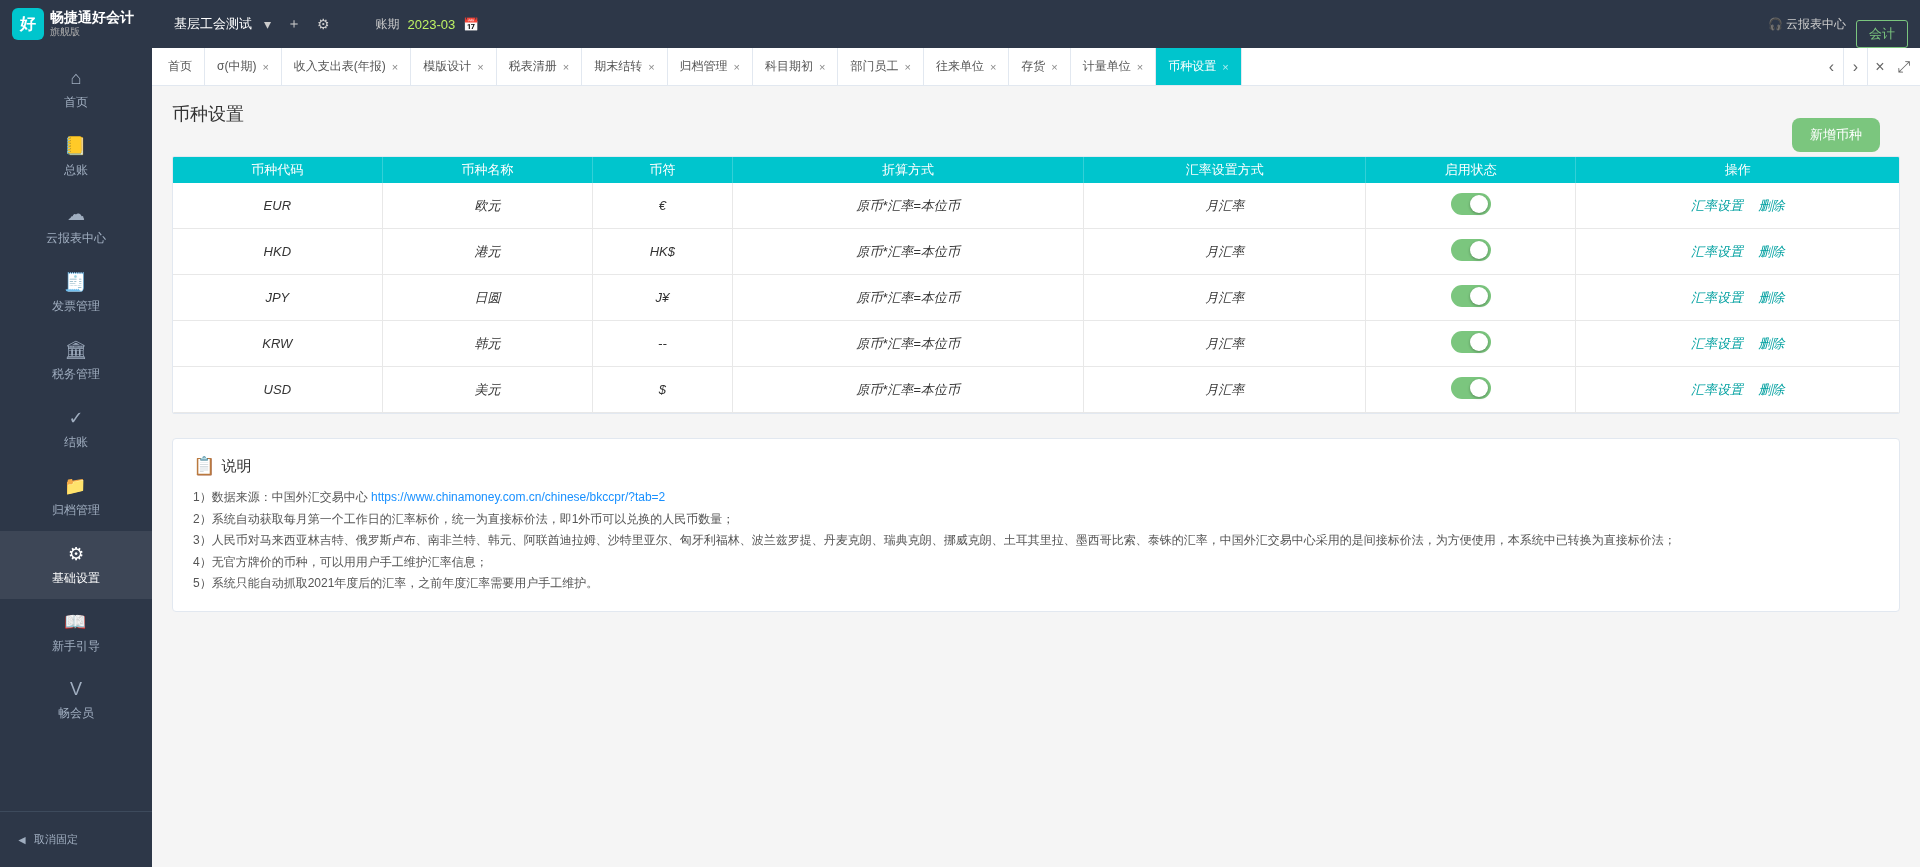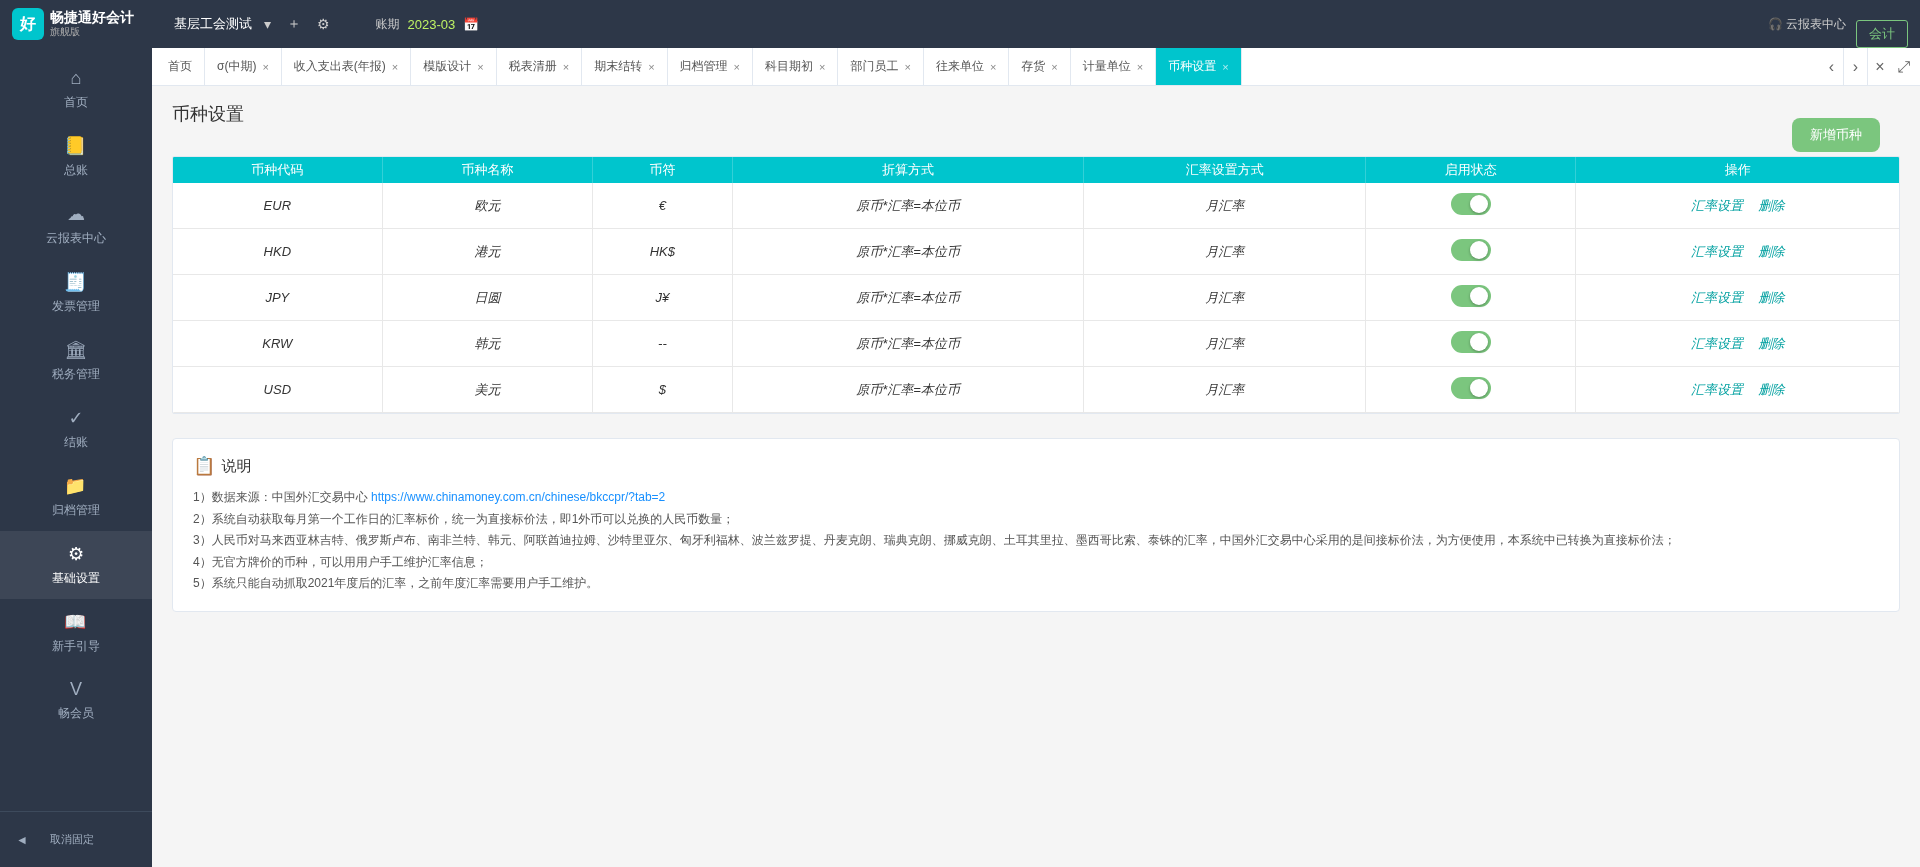--- a/index.html
+++ b/index.html
@@ -144,21 +144,21 @@
       <span class="si-icon">📖</span>
       <span>新手引导</span>
     </div>
     <div class="sidebar-item">
       <span class="si-icon">V</span>
       <span>畅会员</span>
     </div>
     <div class="sidebar-bottom">
       <div class="sidebar-item">
         <span>◄</span>
-        <span style="font-size:11px;margin-left:16px;">取消固定</span>
+        <span style="font-size:11px;">取消固定</span>
       </div>
     </div>
   </div>
 
   <div class="main-area">
 
     <div class="tab-bar">
       <div class="tab tab-home">
         <span>首页</span>
       </div>

